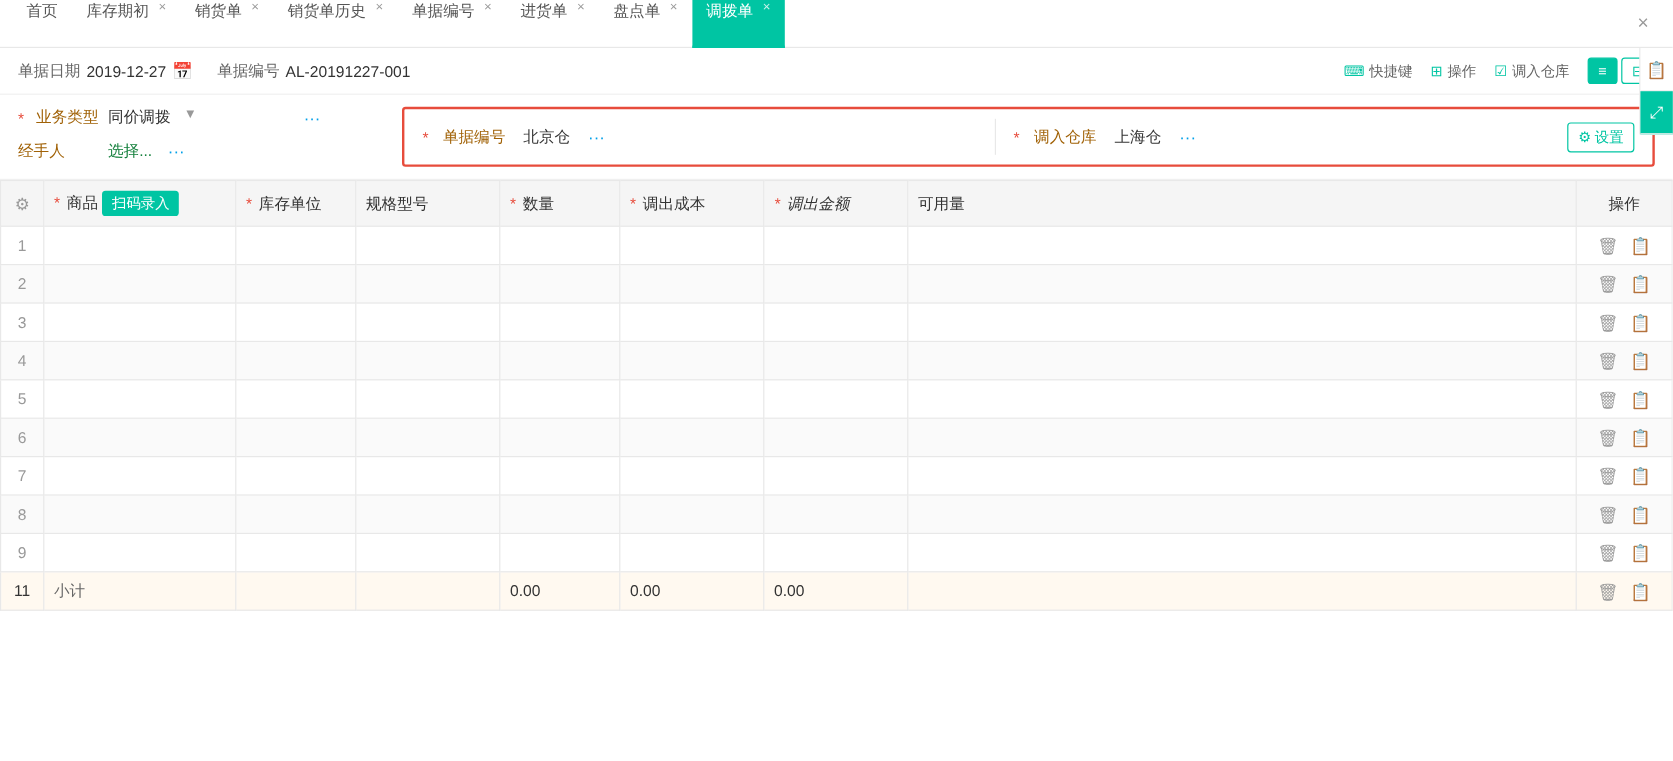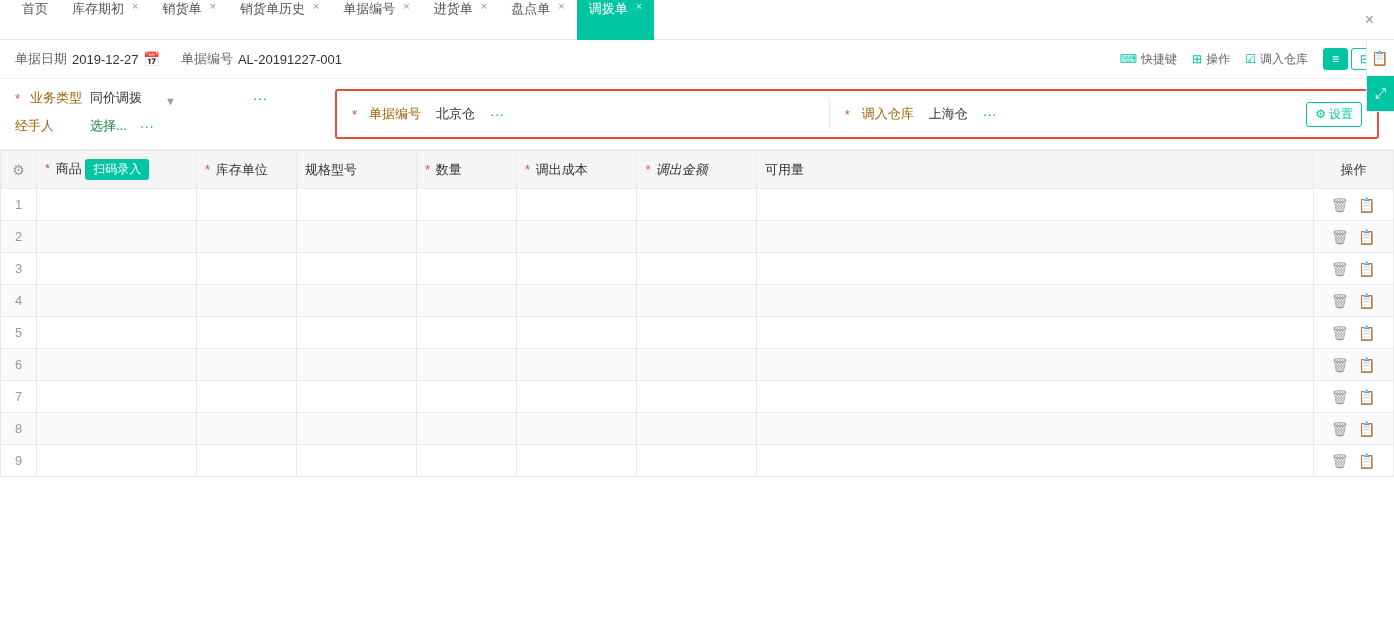--- a/index.html
+++ b/index.html
@@ -65,21 +65,21 @@
       flex: 1;
       border: 2px solid #e74c3c;
       border-radius: 3px;
       padding: 8px 15px;
       display: flex; align-items: center; gap: 0;
     }
     .form-field { display: flex; align-items: center; gap: 8px; }
     .field-label { color: #a16207; white-space: nowrap; }
     .field-required { color: #e74c3c; margin-right: 2px; }
     .field-value { color: #333; font-weight: 500; }
-    .field-select { display: flex; align-items: flex-end; gap: 18px; min-width: 150px; }
+    .field-select { display: flex; align-items: flex-start; gap: 6px; min-width: 150px; }
     .dropdown-arrow { color: #999; font-size: 11px; cursor: pointer; margin-left: 5px; }
     .dots-btn { color: #00a0e9; cursor: pointer; font-size: 14px; padding: 0 5px; }
     .warehouse-section { display: flex; align-items: center; gap: 10px; flex: 1; }
     .warehouse-divider { width: 1px; height: 30px; background: #e8e8e8; margin: 0 15px; }
     table { width: 100%; border-collapse: collapse; font-size: 13px; }
     thead tr { background: #f5f5f5; }
     th {
       padding: 8px 8px; text-align: left;
       border: 1px solid #e8e8e8; font-weight: normal; color: #333;
       white-space: nowrap;
@@ -386,20 +386,34 @@
         <td></td>
         <td></td>
         <td></td>
         <td></td>
         <td></td>
         <td class="op-col">
           <span class="op-btn">🗑</span>
           <span class="op-btn">📋</span>
         </td>
       </tr>
+            <tr class="subtotal-row">
+        <td class="row-num">11</td>
+        <td><span class="subtotal-label">小计</span></td>
+        <td></td>
+        <td></td>
+        <td>0.00</td>
+        <td>0.00</td>
+        <td>0.00</td>
+        <td></td>
+        <td class="op-col">
+          <span class="op-btn">🗑</span>
+          <span class="op-btn">📋</span>
+        </td>
+      </tr>
           </tbody>
       </table>
     </div>
 
   </div>
 
   <div class="right-sidebar">
     <div class="sidebar-icon">📋</div>
     <div class="sidebar-icon active" style="background:#00c5a3; color:#fff;">⤢</div>
   </div>

